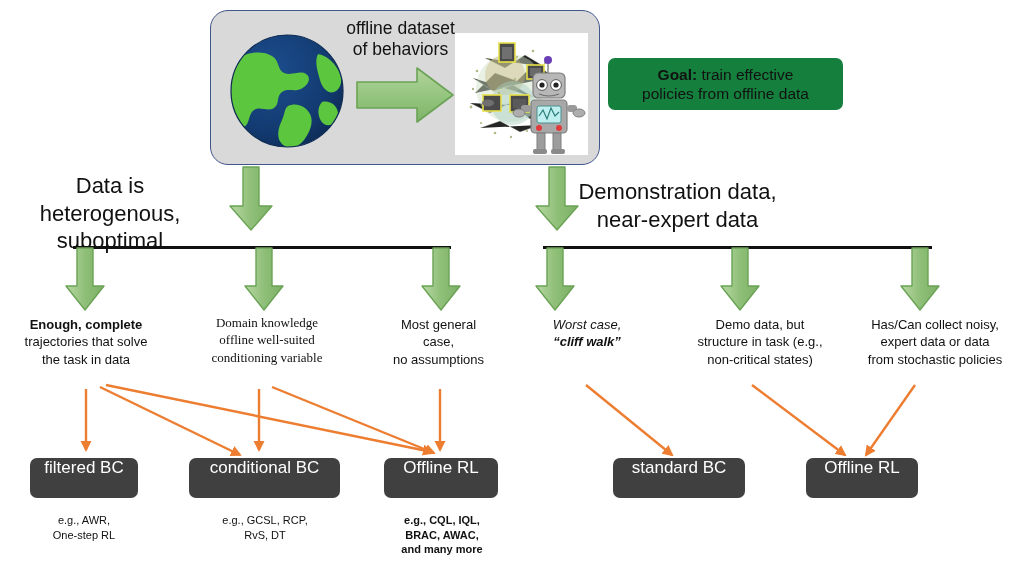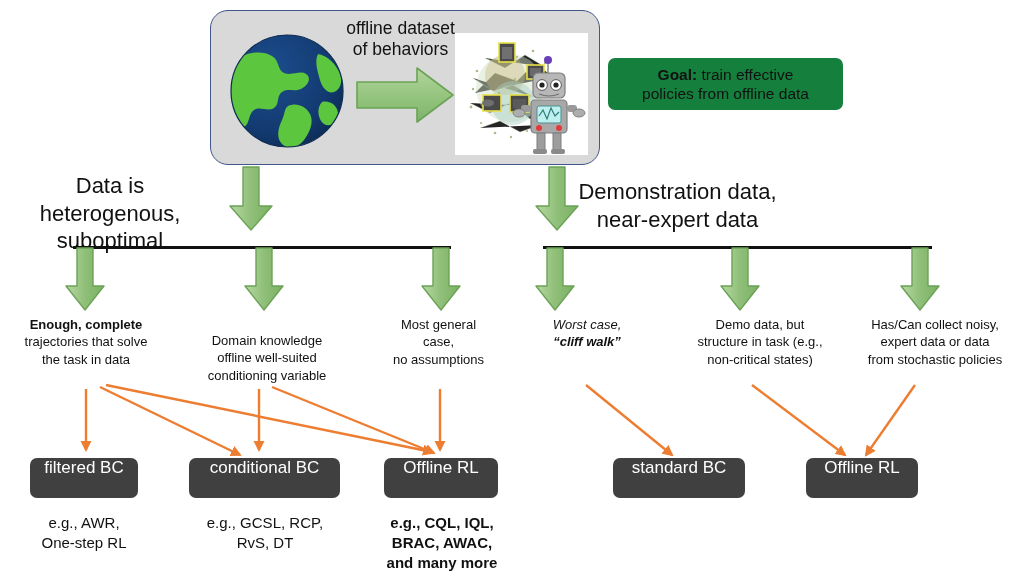--- a/index.html
+++ b/index.html
@@ -75,21 +75,21 @@
     background:#404040;
     border-radius:7px;
     display:flex;justify-content:center;
     color:#ffffff;
     font-size:17px;
     height:40px;
     box-sizing:border-box;
   }
   
   .eg-text{
-    font-size:15px;line-height:1.33;
+    font-size:11px;line-height:1.33;
     text-align:center;color:#111;
   }
   svg{display:block;overflow:visible;}
 </style>
 </head>
 <body>
 
 <div id="stage">
 
   <div class="abs" id="top-panel"></div>
@@ -281,21 +281,21 @@
     <svg viewBox="0 0 42 64" width="42" height="64">
         <path d="M13 0 L29 0 L29 38 L40 38 L21 62 L2 38 L13 38 Z" fill="url(#ga1)" stroke="#6aa355" stroke-width="1.4" stroke-linejoin="round"></path>
       </svg>
   </div>
 
   <div class="abs col-text" style="left:0px;top:316px;width:172px;">
     <b>Enough, complete</b><br>
     <span>trajectories that solve</span><br>
     <span>the task in data</span>
   </div>
-  <div class="abs col-text" style="left:176px;top:332px;width:182px;">
+  <div class="abs col-text" style="left:176px;top:314px;width:182px;font-family:Liberation Serif, serif;">
     <span>Domain knowledge</span><br>
     <span>offline well-suited</span><br>
     <span>conditioning variable</span>
   </div>
   <div class="abs col-text" style="left:372px;top:316px;width:133px;">
     <span>Most general</span><br>
     <span>case,</span><br>
     <span>no assumptions</span>
   </div>
   <div class="abs col-text" style="left:528px;top:316px;width:118px;font-style:italic;">

